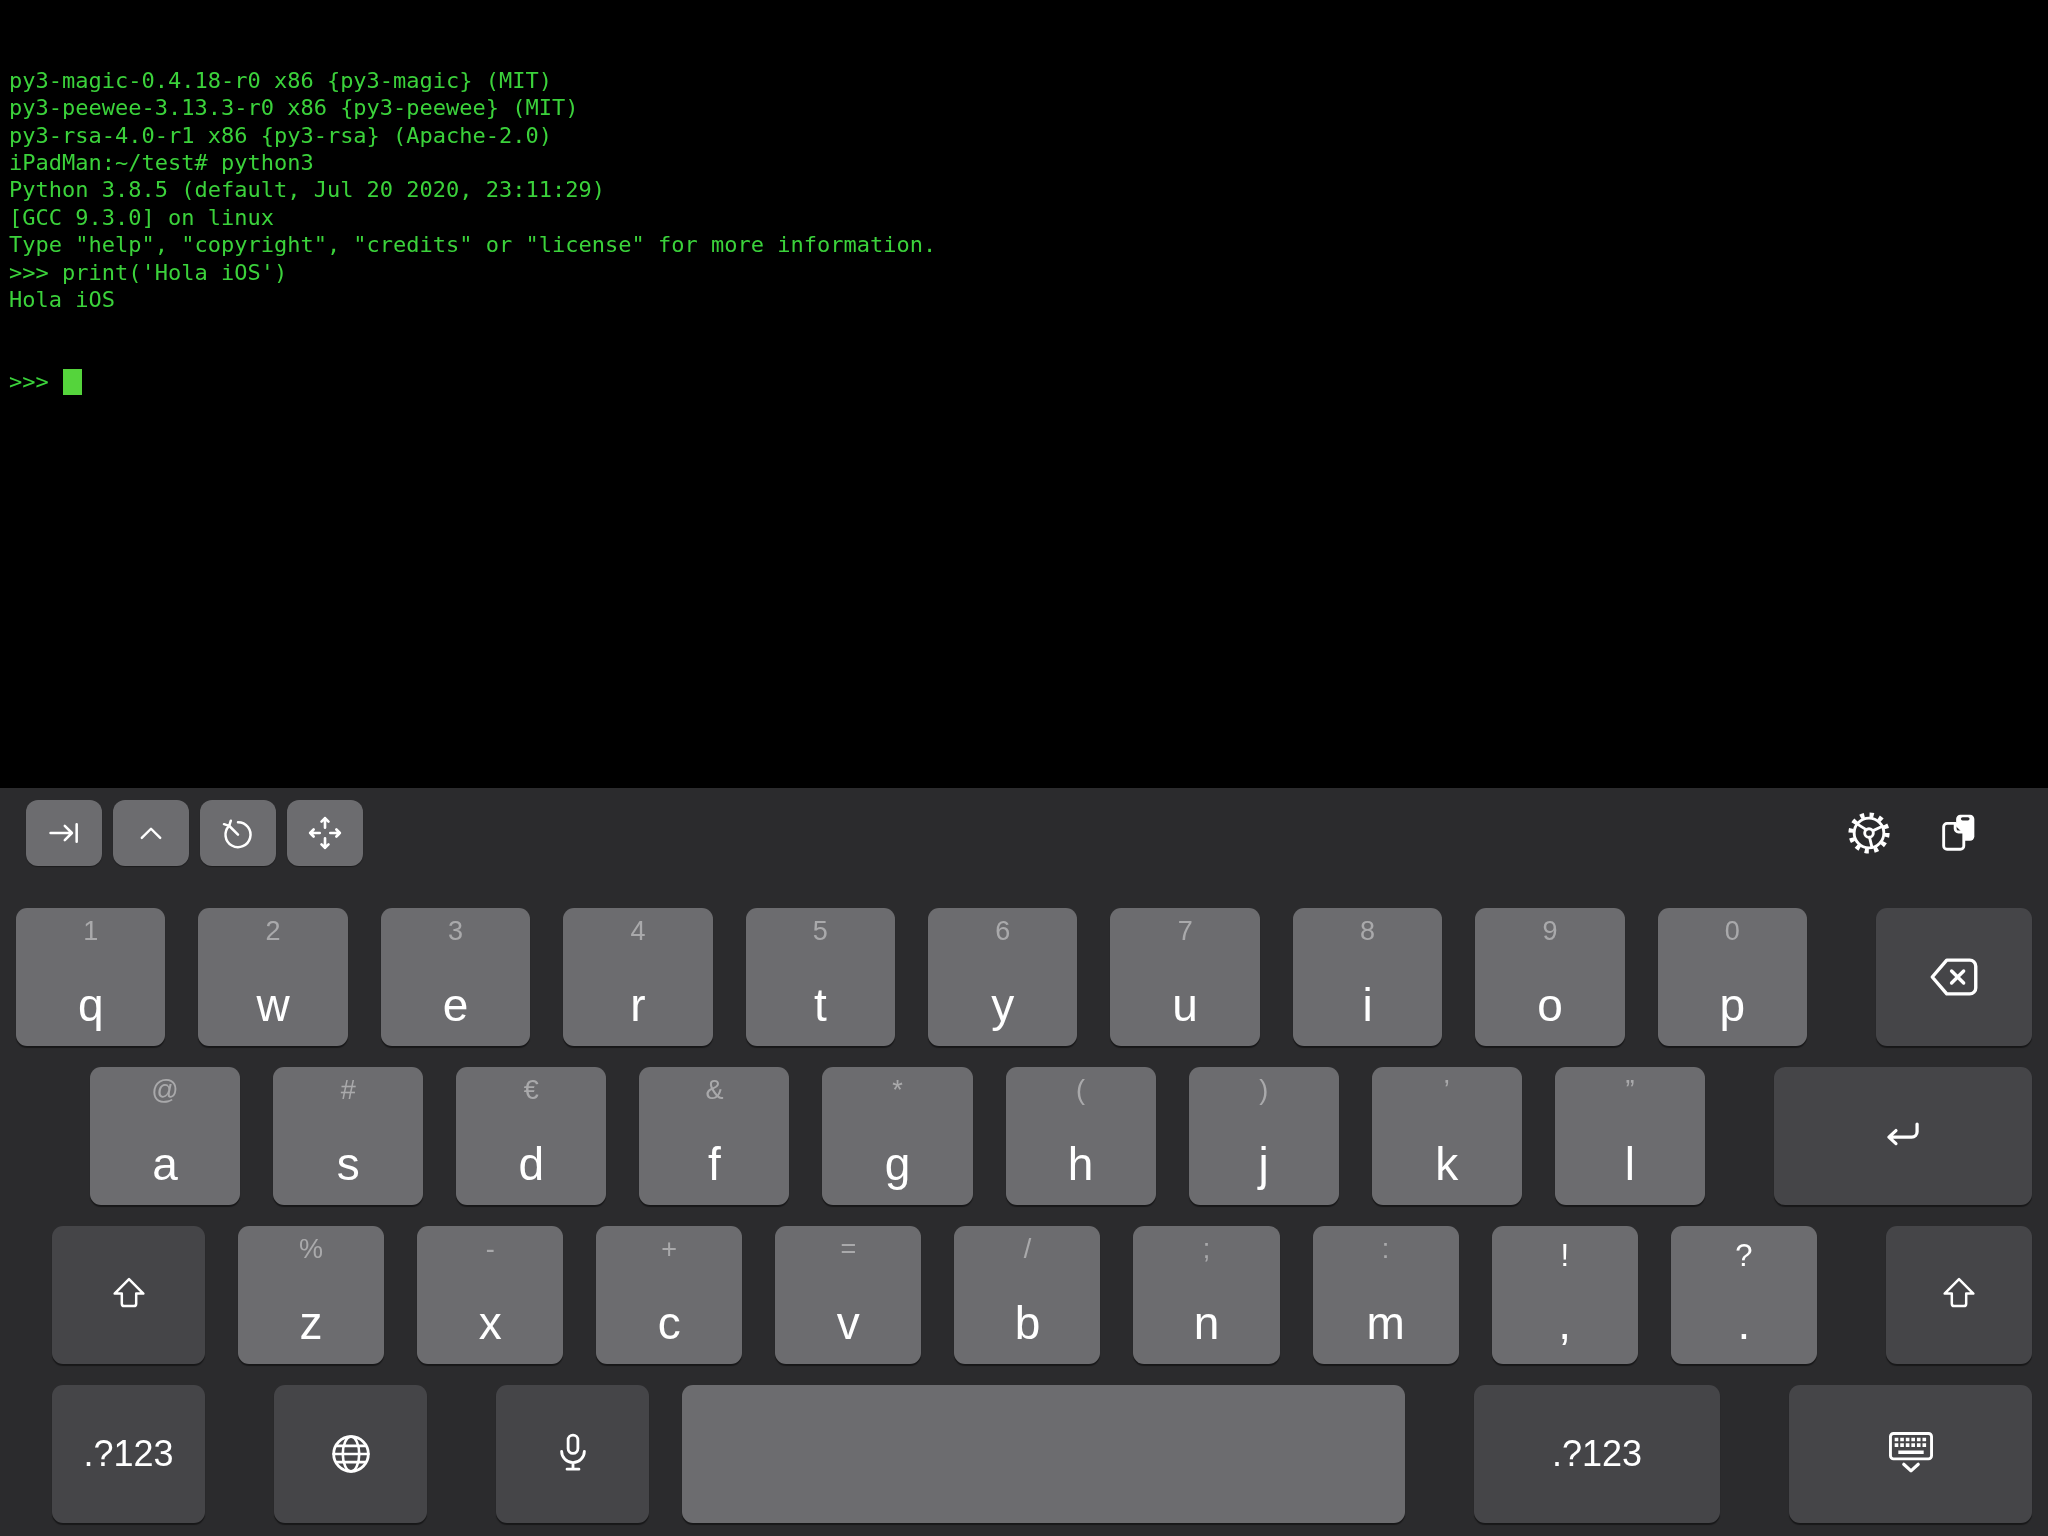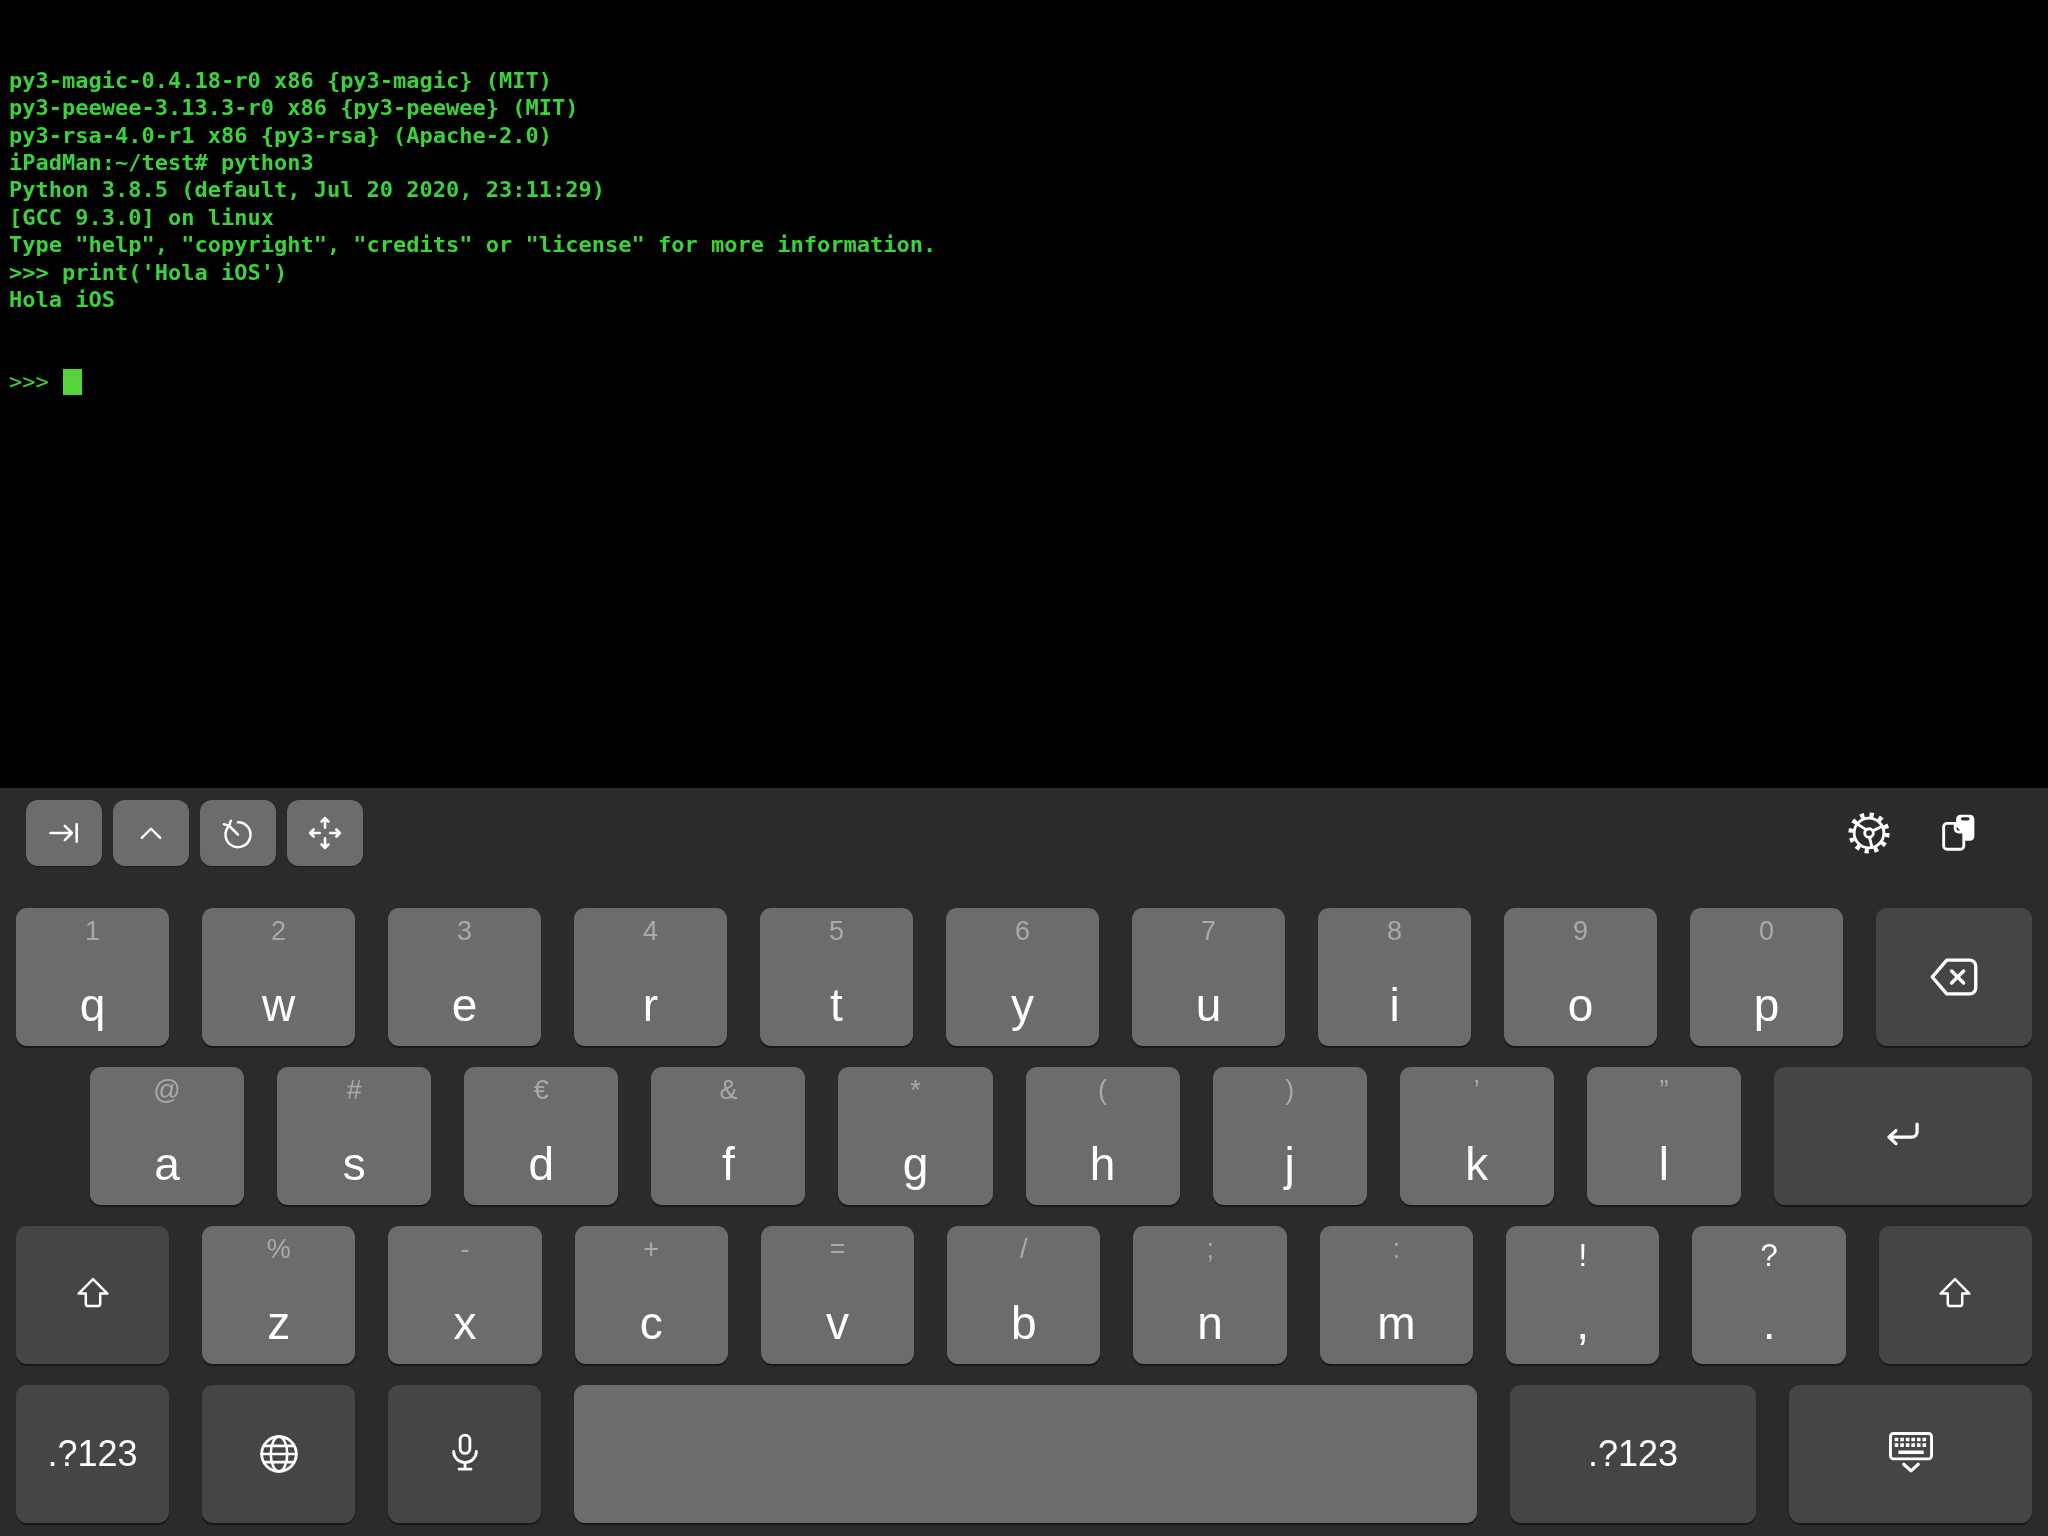--- a/index.html
+++ b/index.html
@@ -4,42 +4,42 @@
 <style>
   html,body{margin:0;padding:0;background:#000;}
   body{width:2048px;height:1536px;overflow:hidden;position:relative;
        font-family:"Liberation Sans",sans-serif;-webkit-font-smoothing:antialiased;}
 
   
   .terminal{position:absolute;left:0;top:0;width:2048px;height:788px;background:#000;
             padding:12px 0 0 9px;box-sizing:border-box;
             font-family:"DejaVu Sans Mono",monospace;font-size:22px;line-height:27.4px;
             color:var(--term-green,#3bd23b);white-space:pre;}
-  .terminal .tline{height:27.4px;font-weight:bold;}
+  .terminal .tline{height:27.4px;}
   .cursor-line{display:flex;align-items:center;height:27.4px;}
   .block-cursor{display:inline-block;width:19px;height:26px;background:var(--cursor,#55d43c);margin-left:1px;}
 
   
   .kbarea{position:absolute;left:0;top:788px;width:2048px;height:748px;background:var(--kb-bg,#2b2b2d);}
 
   .toolbar{height:66px;margin:12px 26px 0 26px;display:flex;align-items:center;}
   .tbtn{width:76px;height:66px;border-radius:12px;background:var(--key,#6c6c6f);
         display:flex;align-items:center;justify-content:center;margin-right:11px;
         box-shadow:0 1px 1px rgba(0,0,0,.35);}
   .tb-spacer{flex:1;}
   .ricon{display:flex;align-items:center;justify-content:center;margin-left:44px;}
 
   .kb-rows{margin-top:42px;padding:0 16px;}
   .kb-row{display:flex;height:138px;margin-bottom:21px;gap:33px;}
   .kb-row-1{padding-left:74px;}
 
   .key{background:var(--key,#6c6c6f);border-radius:11px;position:relative;
        display:flex;align-items:center;justify-content:center;color:#fff;
        box-shadow:0 2px 1px rgba(0,0,0,.45);box-sizing:border-box;}
-  .key.special{background:var(--key-dark,#454548);}
+  .key.special{background:var(--key-dark,#454548);margin-left:36px;}
   .key .hint{position:absolute;top:9px;left:0;right:0;text-align:center;
              font-size:27px;line-height:1.1;color:rgba(255,255,255,.42);}
   .key .hint.bright{color:#ffffff;font-size:31px;top:13px;}
   .key .label{position:absolute;bottom:18px;left:0;right:0;text-align:center;
               font-size:46px;line-height:1;}
   .key .label.small{font-size:36px;bottom:0;top:0;display:flex;align-items:center;justify-content:center;position:absolute;}
   .kicon{display:block;}
   svg{stroke-linecap:round;stroke-linejoin:round;}
 </style>
 </head>

